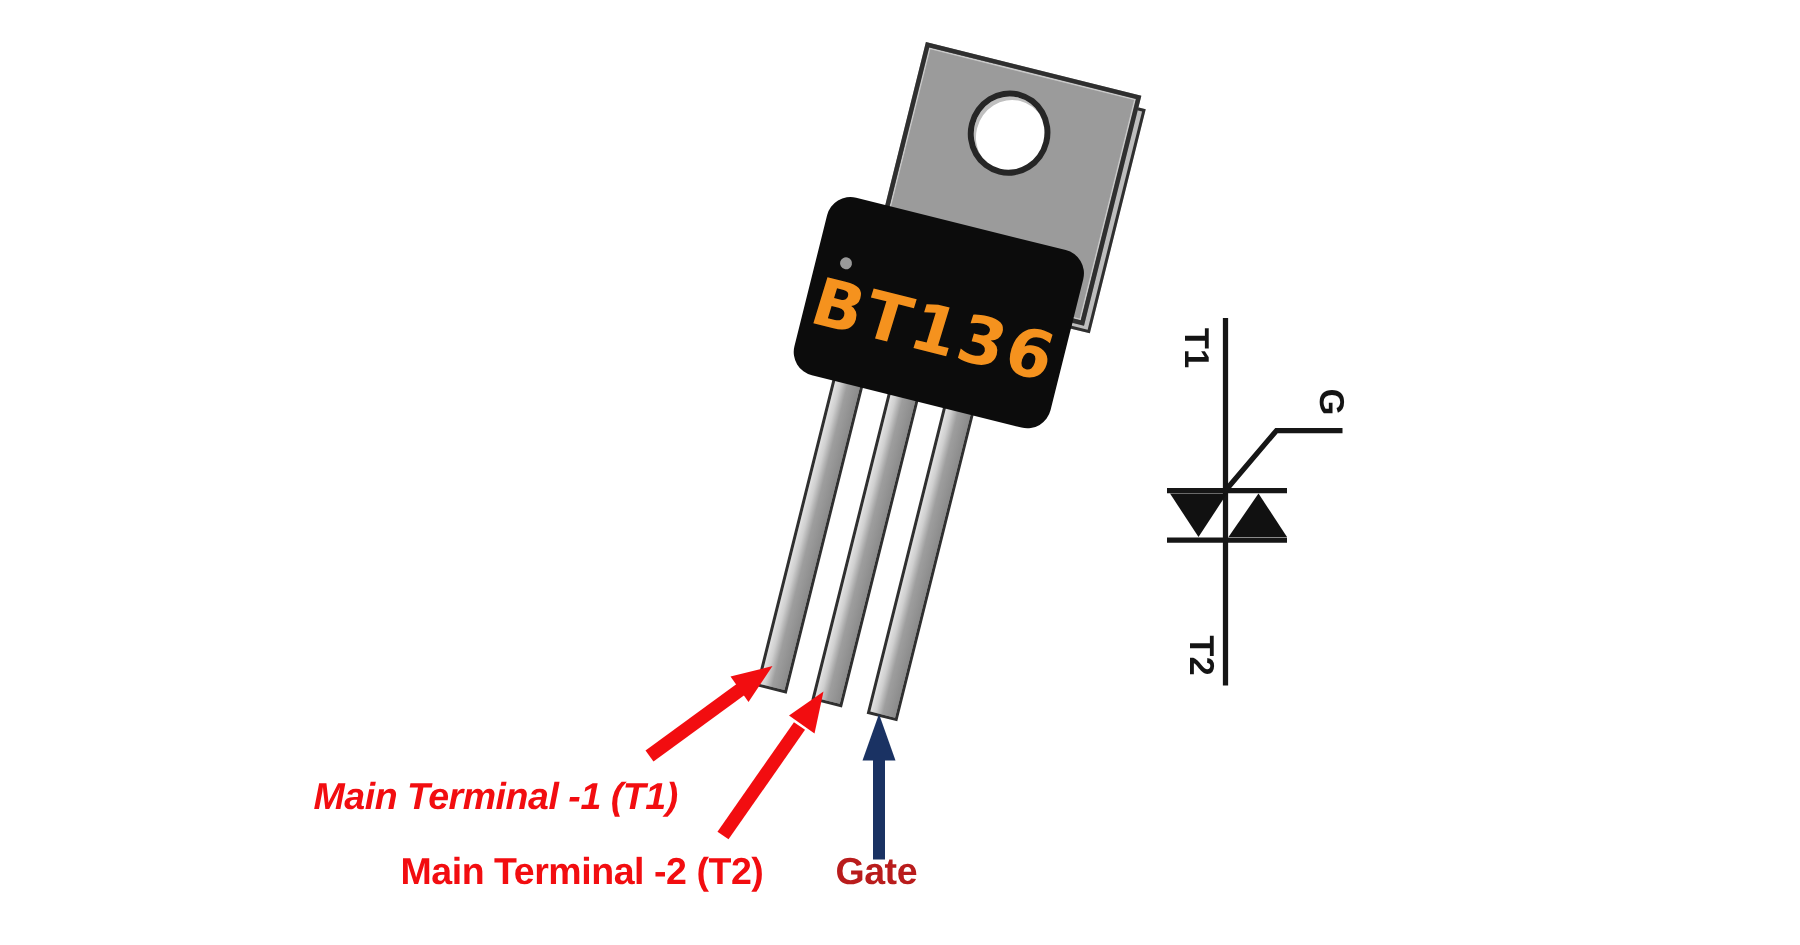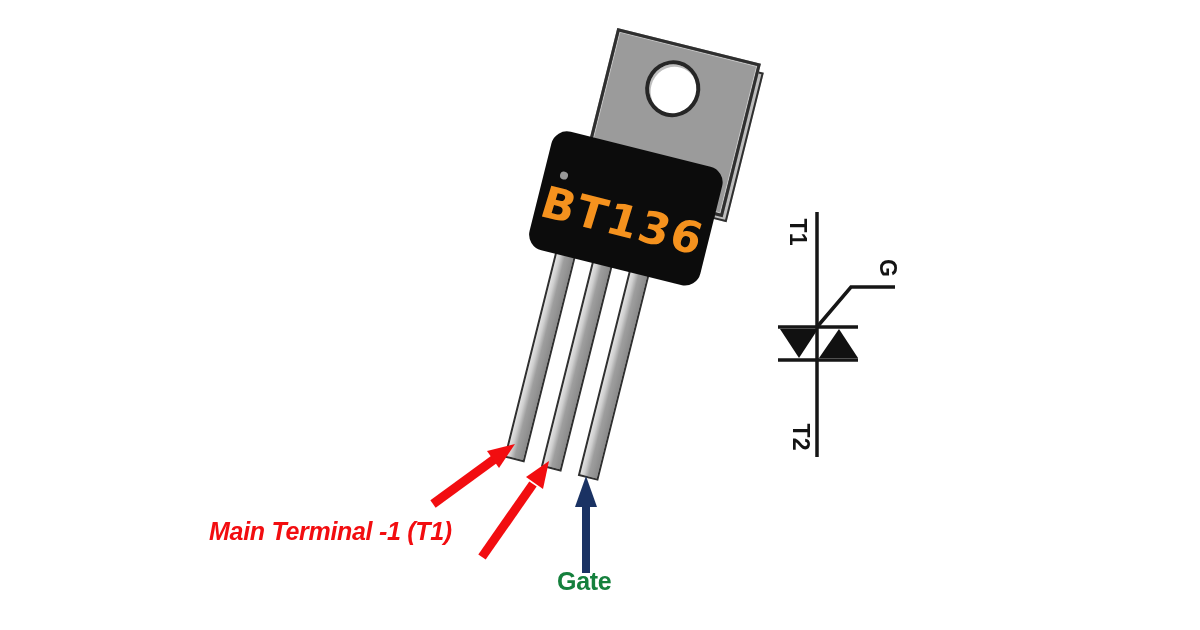--- a/index.html
+++ b/index.html
@@ -49,21 +49,21 @@
 
   
   .overlay{position:absolute;left:0;top:0;z-index:5;}
 
   
   .pin-label{
     position:absolute;font-weight:bold;font-size:25px;letter-spacing:-0.3px;
     white-space:nowrap;z-index:6;
   }
   .red-label{color:#f20d10;}
-  .navy-label{color:#15803d;}
+  .navy-label{color:#b91c1c;}
   .sym-label{
     position:absolute;width:34px;height:34px;display:flex;align-items:center;
     justify-content:center;transform:rotate(90deg);
     font-size:23px;font-weight:600;color:#141414;z-index:6;white-space:nowrap;
   }
 </style>
 </head>
 <body>
 
 <div class="canvas">
@@ -103,19 +103,20 @@
       <line x1="817" y1="212" x2="817" y2="457"></line>
       <line x1="778" y1="327" x2="858" y2="327"></line>
       <line x1="778" y1="360" x2="858" y2="360"></line>
       <polyline points="817,327 851,287 895,287" fill="none"></polyline>
       <polygon points="780,329 818,329 799,358" fill="#111111" stroke="none"></polygon>
       <polygon points="819,358 858,358 839,329" fill="#111111" stroke="none"></polygon>
     </g>
   </svg>
 
   <div class="pin-label red-label" style="left:209px;top:517px;font-style:italic;">Main Terminal -1 (T1)</div>
+  <div class="pin-label red-label" style="left:267px;top:567px;">Main Terminal -2 (T2)</div>
   <div class="pin-label navy-label" style="left:557px;top:567px;">Gate</div>
 
   <div class="sym-label" style="left:781px;top:215px;">T1</div>
   <div class="sym-label" style="left:871px;top:251px;">G</div>
   <div class="sym-label" style="left:784px;top:420px;">T2</div>
 
 </div>
 
 </body></html>

